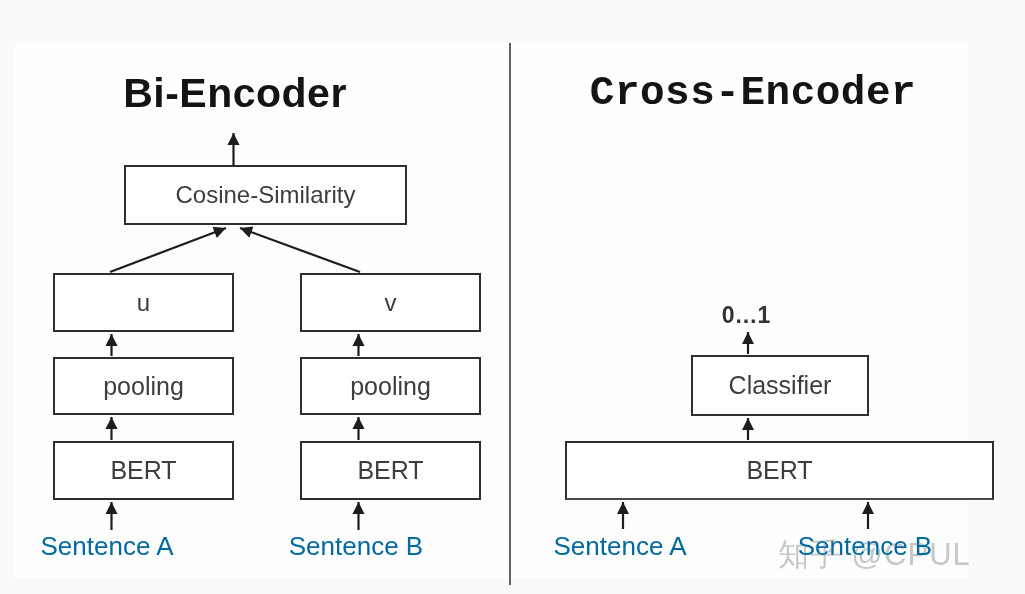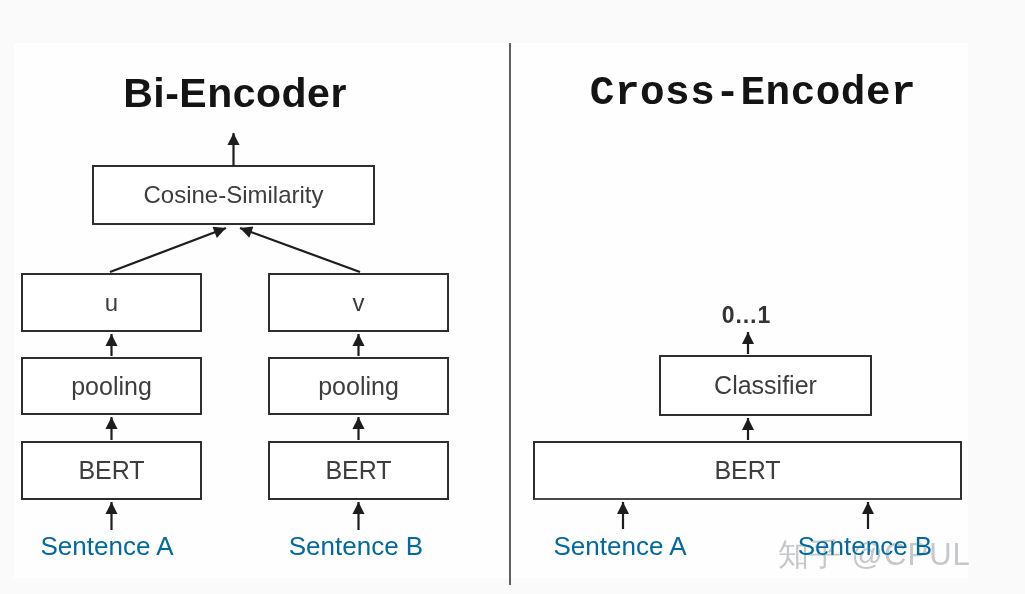--- a/index.html
+++ b/index.html
@@ -20,30 +20,30 @@
     position:absolute;top:54px;height:44px;
     font-size:41px;font-weight:bold;color:#141414;
     text-align:center;letter-spacing:0.5px;white-space:nowrap;margin-top:16px;
   }
   .title.bi{left:35px;width:400px;}
   .title.cross{left:553px;width:400px;font-family:Liberation Mono, monospace;}
   .box{
     position:absolute;box-sizing:border-box;
     border:2px solid #2e2e2e;background:#ffffff;
     display:flex;align-items:center;justify-content:center;
-    color:#3d3d3d;font-size:24px;white-space:nowrap;
+    color:#3d3d3d;font-size:24px;white-space:nowrap;margin-left:32px;
   }
   .box.cosine{left:92px;top:165px;width:283px;height:60px;}
   .box.u{left:21px;top:273px;width:181px;height:59px;}
   .box.v{left:268px;top:273px;width:181px;height:59px;}
   .box.pool-a{left:21px;top:357px;width:181px;height:58px;font-size:25px;}
   .box.pool-b{left:268px;top:357px;width:181px;height:58px;font-size:25px;}
   .box.bert-a{left:21px;top:441px;width:181px;height:59px;font-size:25px;}
   .box.bert-b{left:268px;top:441px;width:181px;height:59px;font-size:25px;}
-  .box.classifier{left:659px;top:355px;width:213px;height:61px;font-size:25px;}
+  .box.classifier{left:659px;top:355px;width:178px;height:61px;font-size:25px;}
   .box.bert-wide{left:533px;top:441px;width:429px;height:59px;font-size:25px;border-bottom-color:#4a4a4a;}
   .sent{
     position:absolute;top:531px;height:32px;width:176px;
     font-size:26px;color:#0369a1;text-align:center;white-space:nowrap;
   }
   .sent.la{left:19px;}
   .sent.lb{left:268px;}
   .sent.ra{left:532px;}
   .sent.rb{left:777px;}
   .out-label{

